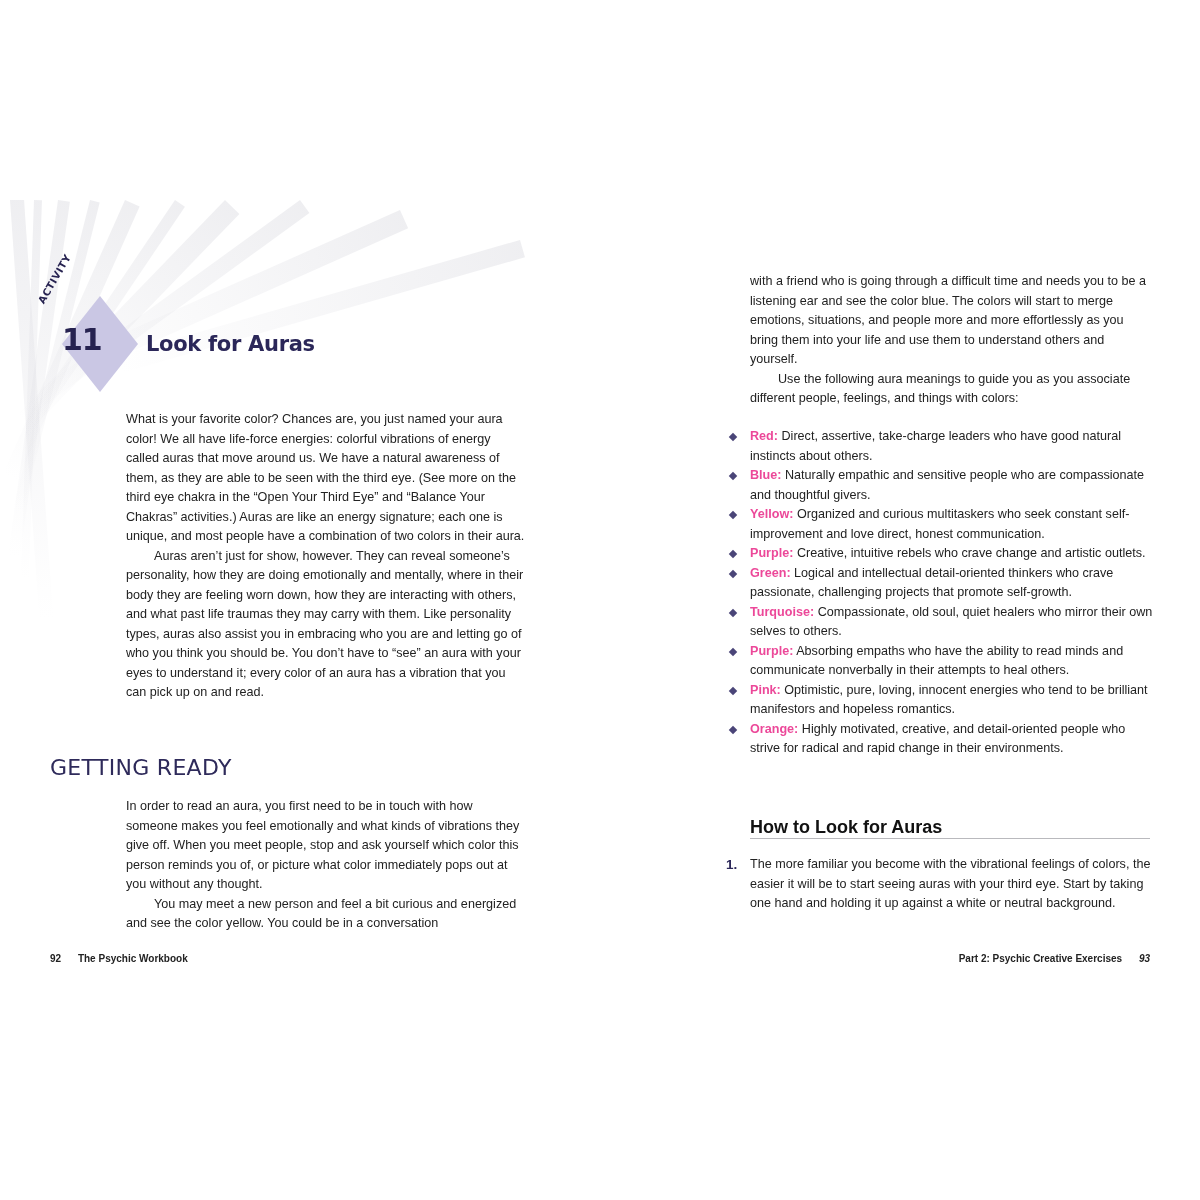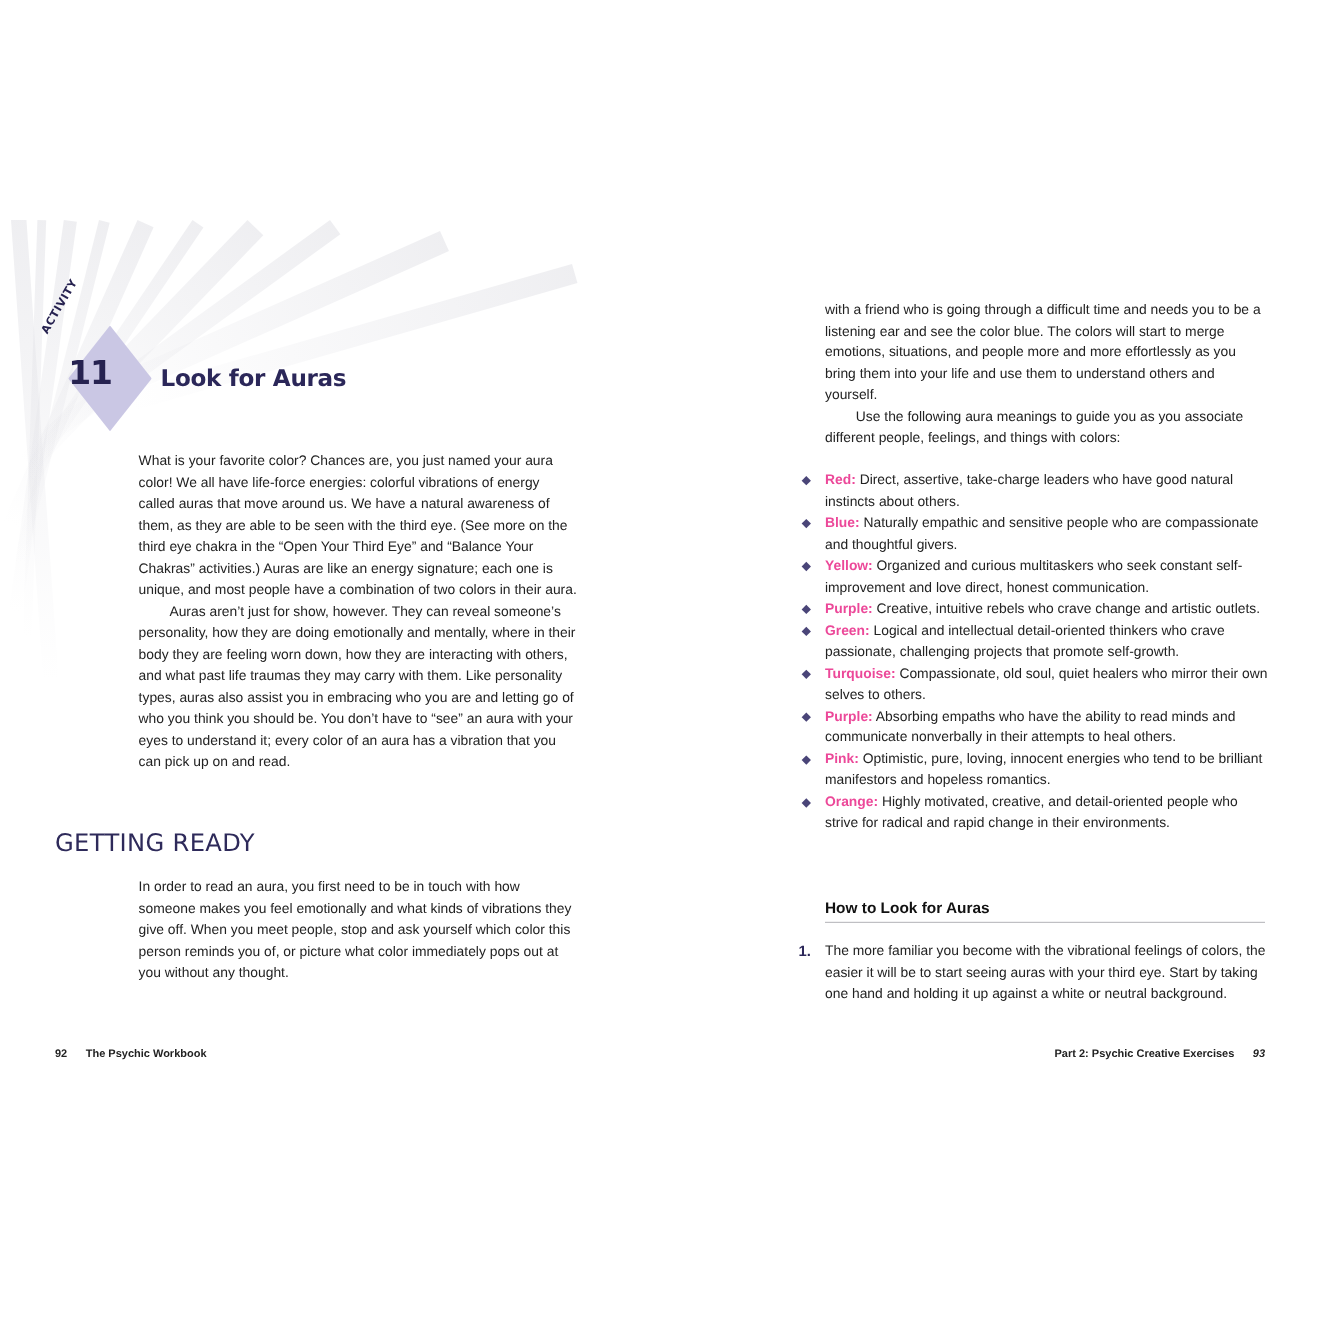--- a/index.html
+++ b/index.html
@@ -31,21 +31,21 @@
   .left-ready { left:126px; top:797px; width:400px; }
 
   .right-top { left:750px; top:272px; width:402px; }
 
   .aura-list { position:absolute; left:730px; top:427px; width:424px; margin:0; padding:0; list-style:none;
     font-family:"Liberation Sans", sans-serif; font-size:12.6px; line-height:19.5px; color:#222; }
   .aura-list li { position:relative; padding-left:20px; }
   .bullet { position:absolute; left:0; top:7px; width:6px; height:6px; background:#4a4578; transform:rotate(45deg); }
   .aura-name { font-weight:bold; color:#ec4899; }
 
-  .subhead { position:absolute; left:750px; top:817px; font-family:"Liberation Sans", sans-serif; font-size:14px; font-weight:bold; color:#111; }
+  .subhead { position:absolute; left:750px; top:817px; font-family:"Liberation Sans", sans-serif; font-size:18px; font-weight:bold; color:#111; }
   .divider { position:absolute; left:750px; top:838px; width:400px; height:0; border-top:1.5px solid #b9b9bd; }
 
   .steps { position:absolute; left:726px; top:855px; width:428px; margin:0; padding:0; list-style:none;
     font-family:"Liberation Sans", sans-serif; font-size:12.6px; line-height:19.5px; color:#222; }
   .steps li { position:relative; padding-left:24px; }
   .step-num { position:absolute; left:0; top:0; font-weight:bold; color:#2b2759; font-size:13.5px; }
 
   .footer { position:absolute; top:953px; font-family:"Liberation Sans", sans-serif; font-size:10px; font-weight:bold; color:#222; }
   .footer-left { left:50px; }
   .footer-right { right:50px; }
@@ -78,20 +78,21 @@
 
 <div class="body-text left-intro">
   <p>What is your favorite color? Chances are, you just named your aura color! We all have life-force energies: colorful vibrations of energy called auras that move around us. We have a natural awareness of them, as they are able to be seen with the third eye. (See more on the third eye chakra in the “Open Your Third Eye” and “Balance Your Chakras” activities.) Auras are like an energy signature; each one is unique, and most people have a combination of two colors in their aura.</p>
   <p class="indent">Auras aren’t just for show, however. They can reveal someone’s personality, how they are doing emotionally and mentally, where in their body they are feeling worn down, how they are interacting with others, and what past life traumas they may carry with them. Like personality types, auras also assist you in embracing who you are and letting go of who you think you should be. You don’t have to “see” an aura with your eyes to understand it; every color of an aura has a vibration that you can pick up on and read.</p>
 </div>
 
 <h2 class="section-heading" style="margin:0;font-weight:normal;">GETTING READY</h2>
 
 <div class="body-text left-ready">
   <p>In order to read an aura, you first need to be in touch with how someone makes you feel emotionally and what kinds of vibrations they give off. When you meet people, stop and ask yourself which color this person reminds you of, or picture what color immediately pops out at you without any thought.</p>
+  <p class="indent">You may meet a new person and feel a bit curious and energized and see the color yellow. You could be in a conversation</p>
 </div>
 
 <div class="footer footer-left">
   <span class="pgnum">92</span>
   <span>The Psychic Workbook</span>
 </div>
 
 <div class="body-text right-top">
   <p>with a friend who is going through a difficult time and needs you to be a listening ear and see the color blue. The colors will start to merge emotions, situations, and people more and more effortlessly as you bring them into your life and use them to understand others and yourself.</p>
   <p class="indent">Use the following aura meanings to guide you as you associate different people, feelings, and things with colors:</p>

